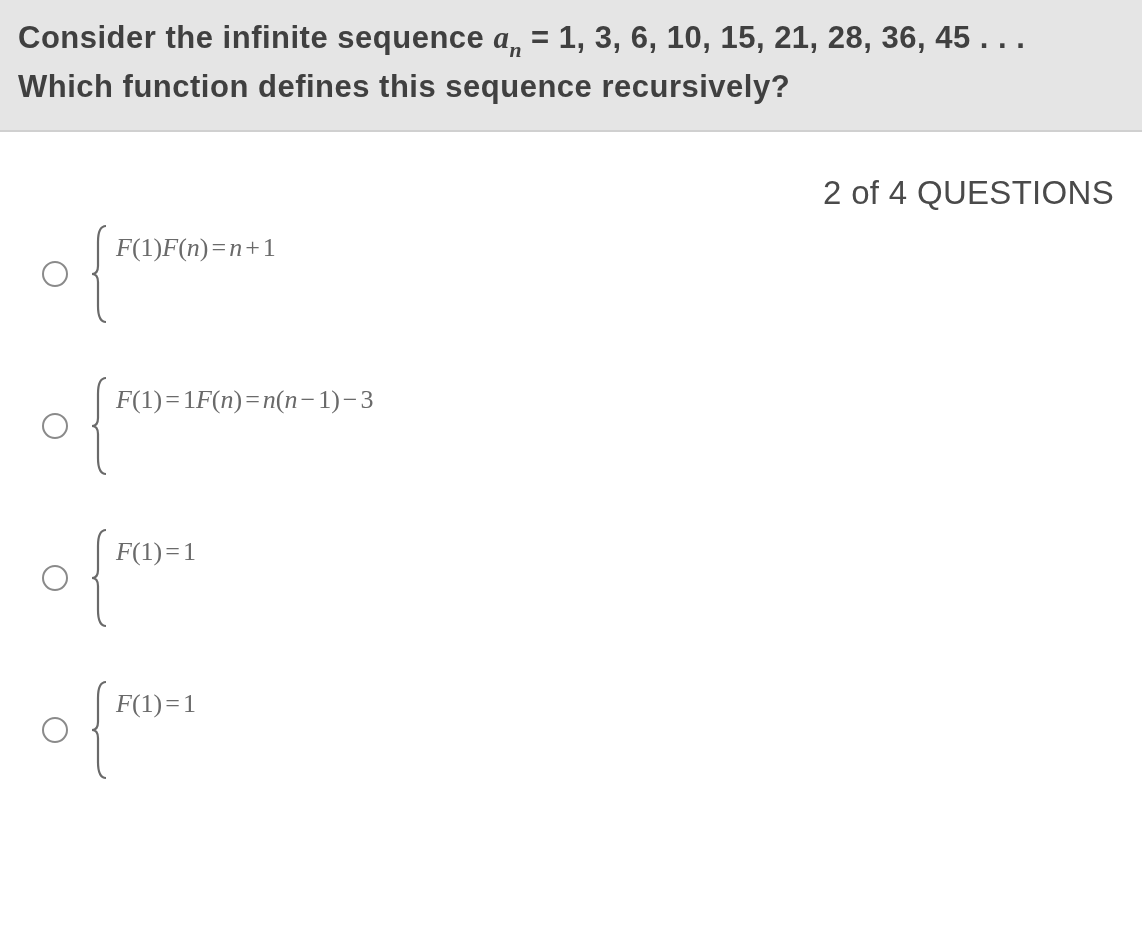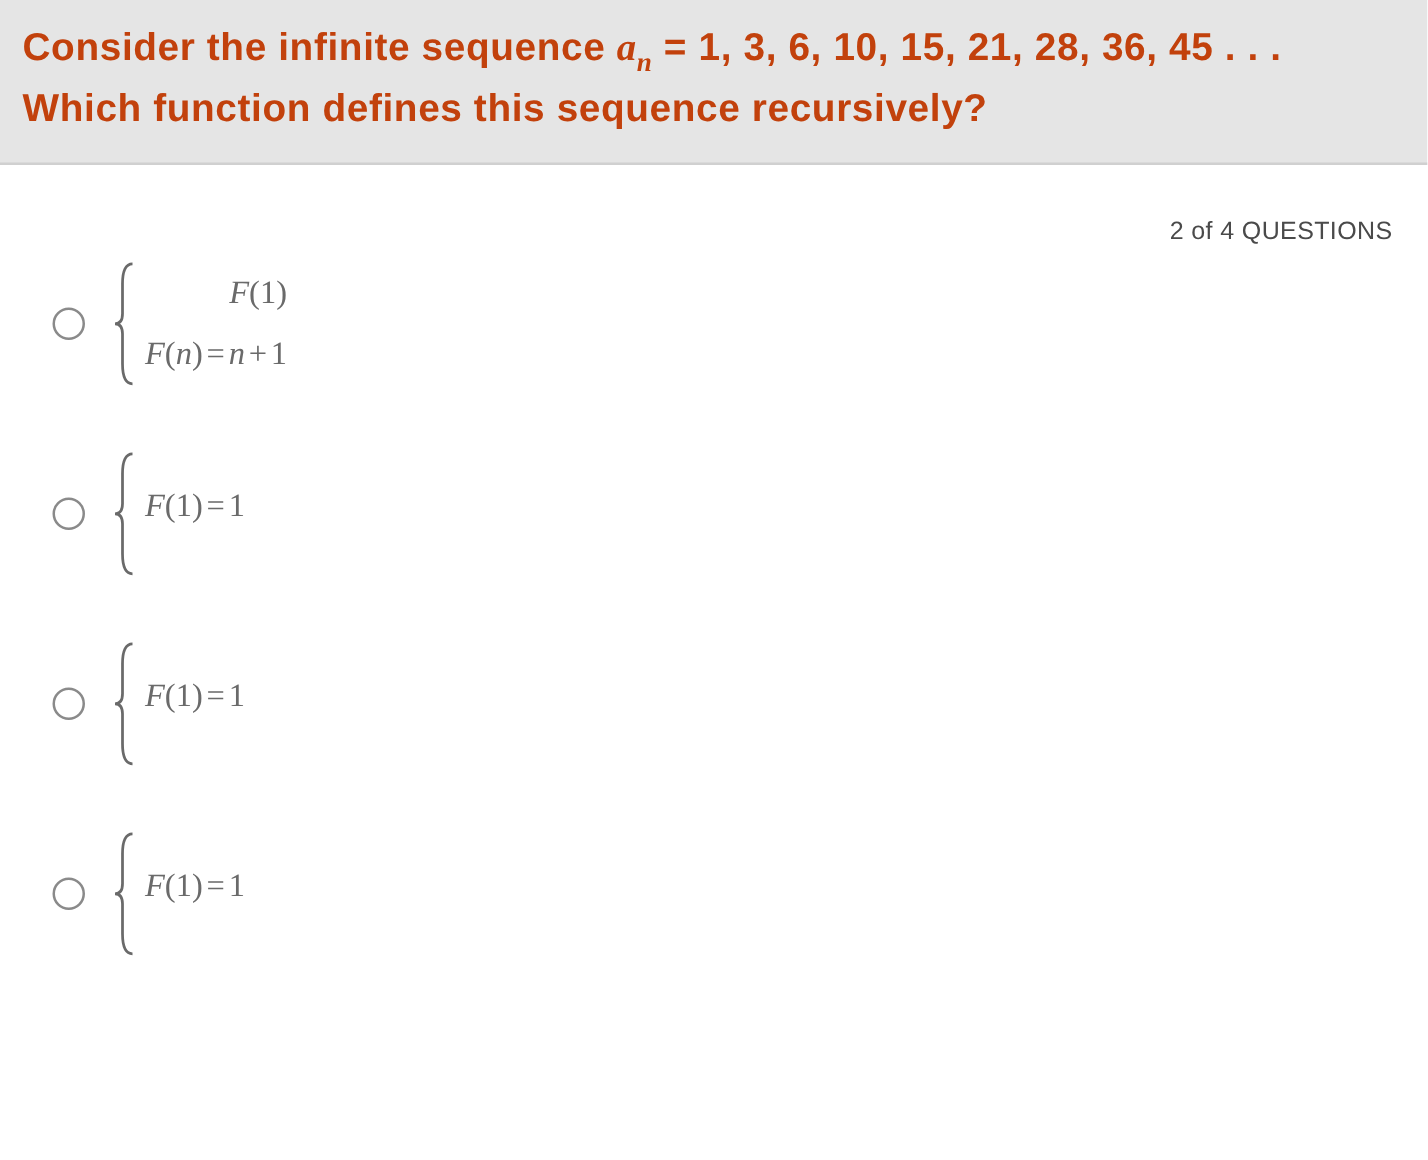--- a/index.html
+++ b/index.html
@@ -9,42 +9,42 @@
     font-family: Arial, Helvetica, sans-serif;
     background: #ffffff;
     width: 1142px;
   }
   .question-header {
     background: #e5e5e5;
     padding: 16px 18px 20px 18px;
     border-bottom: 2px solid #d0d0d0;
   }
   .question-text {
-    color: #c2410c;
+    color: #404040;
     font-weight: bold;
     font-size: 31px;
     line-height: 1.45;
     letter-spacing: 0.5px;
   }
   .question-text .italic-a {
     font-style: italic;
     font-family: Georgia, 'Times New Roman', serif;
   }
   .question-text .sub-n {
     font-style: italic;
     font-family: Georgia, 'Times New Roman', serif;
     font-size: 0.7em;
     vertical-align: sub;
     position: relative;
     top: 2px;
   }
   .progress {
     text-align: right;
     color: #4a4a4a;
-    font-size: 20px;
+    font-size: 33px;
     padding: 42px 28px 8px 0;
     letter-spacing: 0.3px;
   }
   .options {
     padding: 4px 0 0 42px;
   }
   .option-row {
     display: flex;
     align-items: center;
     margin-bottom: 52px;
@@ -68,24 +68,22 @@
     flex-shrink: 0;
     margin-right: 6px;
     display: flex;
     align-items: center;
   }
   .brace svg {
     display: block;
   }
   .cases {
     display: flex;
-    flex-direction: column;
     justify-content: space-around;
     padding: 6px 0;
-    align-items: flex-end;
   }
   .case-line {
     font-size: 26px;
     color: #6a6a6a;
     line-height: 1.4;
     text-align: center;
     white-space: nowrap;
   }
   .cases .case-line:first-child { margin-bottom: 10px; }
   .mi { font-style: italic; }
@@ -125,20 +123,21 @@
   <div class="option-row">
     <div class="radio"></div>
     <div class="brace-group">
       <div class="brace">
         <svg width="20" height="100" viewBox="0 0 20 100">
           <path d="M 16 2 Q 8 2 8 18 L 8 42 Q 8 50 2 50 Q 8 50 8 58 L 8 82 Q 8 98 16 98" fill="none" stroke="#6a6a6a" stroke-width="2.2"></path>
         </svg>
       </div>
       <div class="cases">
         <div class="case-line"><span class="fn">F</span><span class="paren">(</span><span class="mn">1</span><span class="paren">)</span><span class="mo">=</span><span class="mn">1</span></div>
+        <div class="case-line"><span class="fn">F</span><span class="paren">(</span><span class="mi">n</span><span class="paren">)</span><span class="mo">=</span><span class="mi">n</span><span class="paren">(</span><span class="mi">n</span><span class="mo">−</span><span class="mn">1</span><span class="paren">)</span><span class="mo">−</span><span class="mn">3</span></div>
       </div>
     </div>
   </div>
 
   <div class="option-row">
     <div class="radio"></div>
     <div class="brace-group">
       <div class="brace">
         <svg width="20" height="100" viewBox="0 0 20 100">
           <path d="M 16 2 Q 8 2 8 18 L 8 42 Q 8 50 2 50 Q 8 50 8 58 L 8 82 Q 8 98 16 98" fill="none" stroke="#6a6a6a" stroke-width="2.2"></path>

